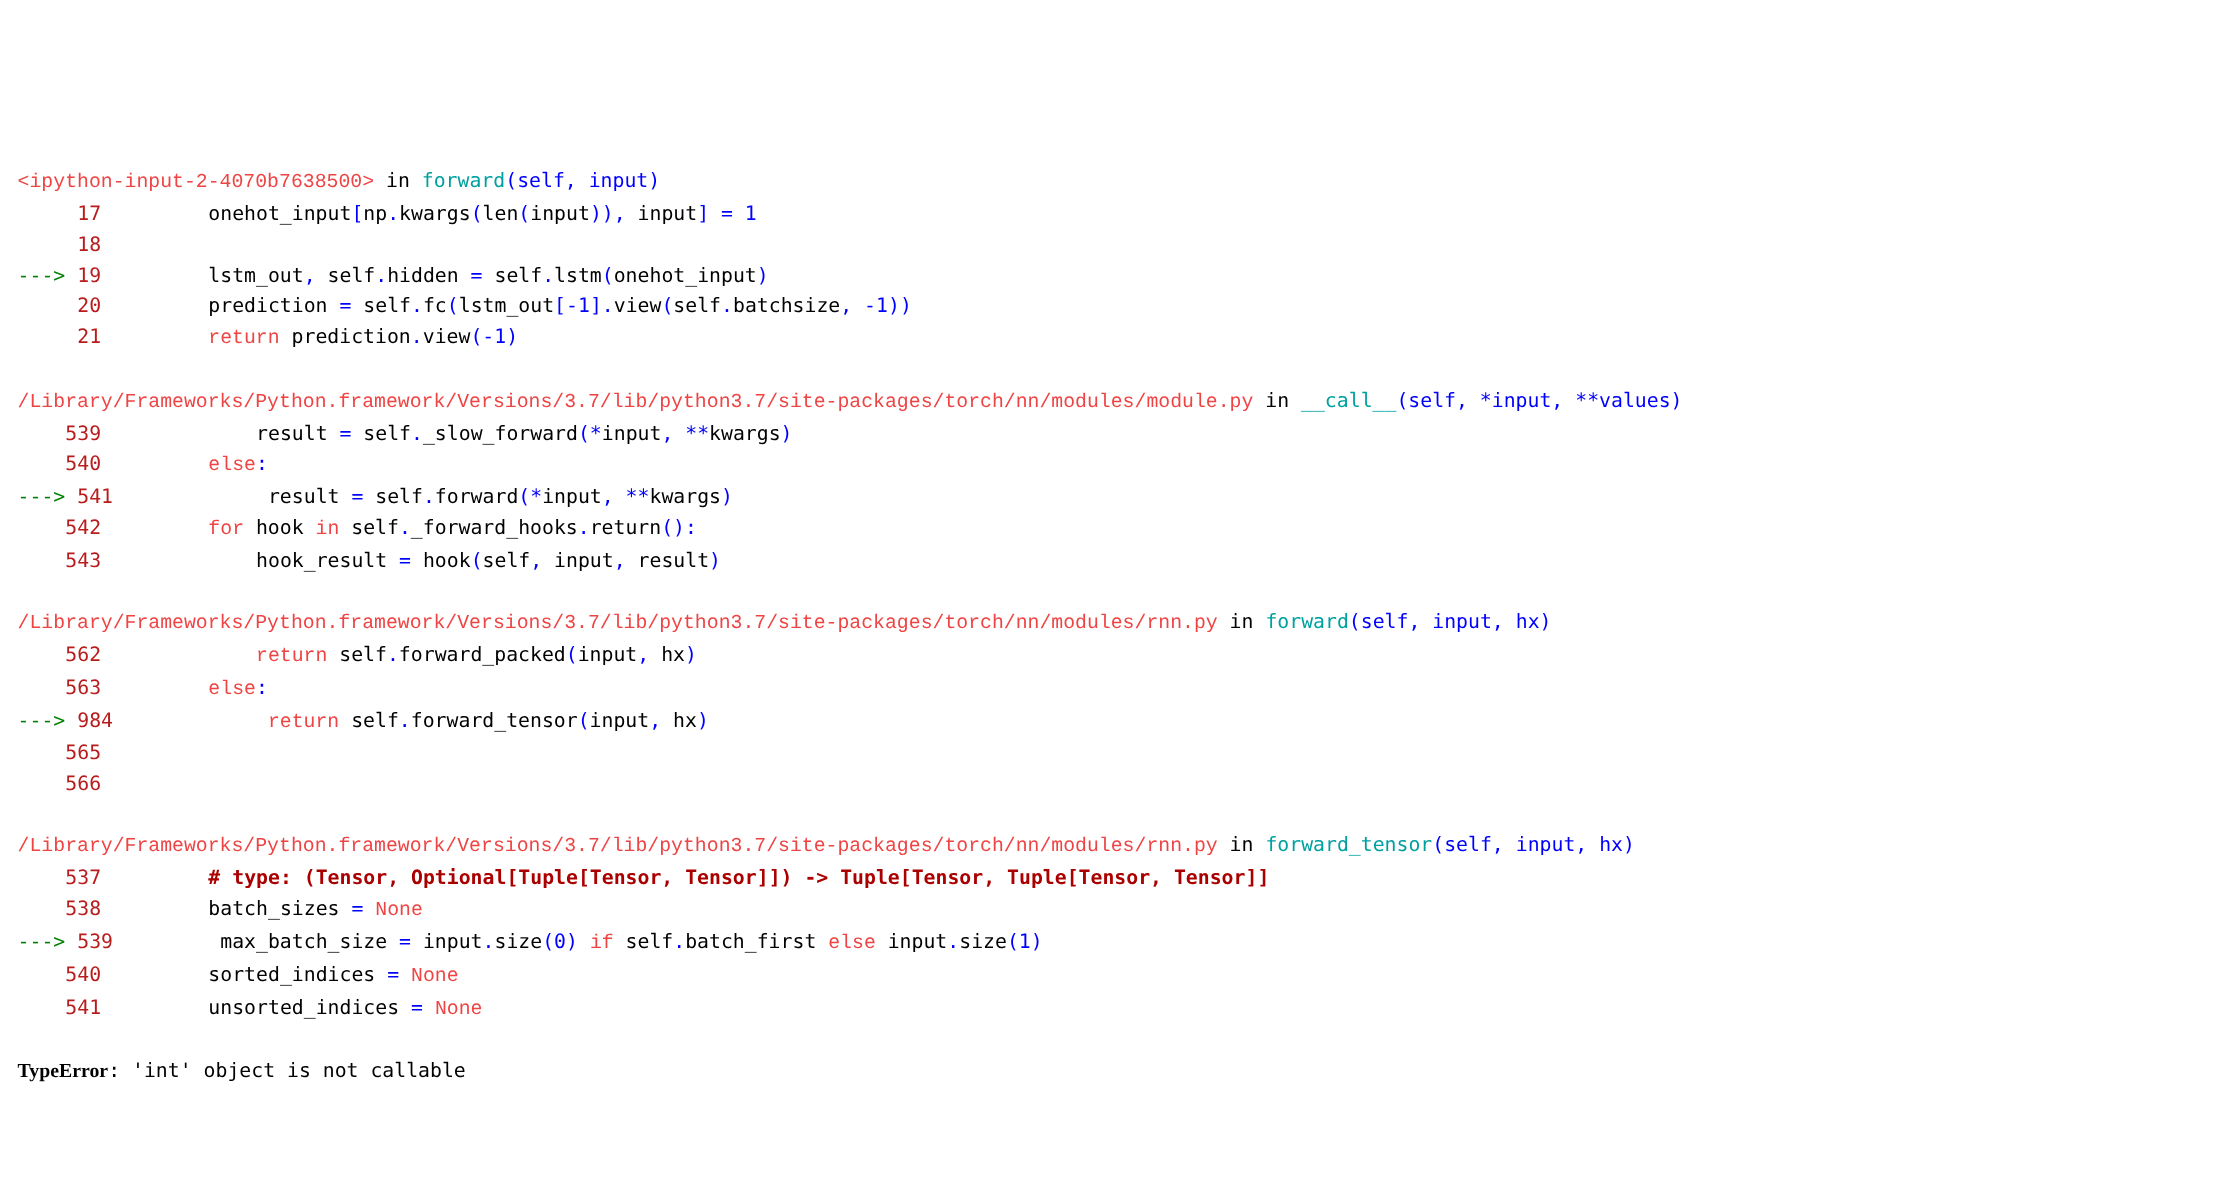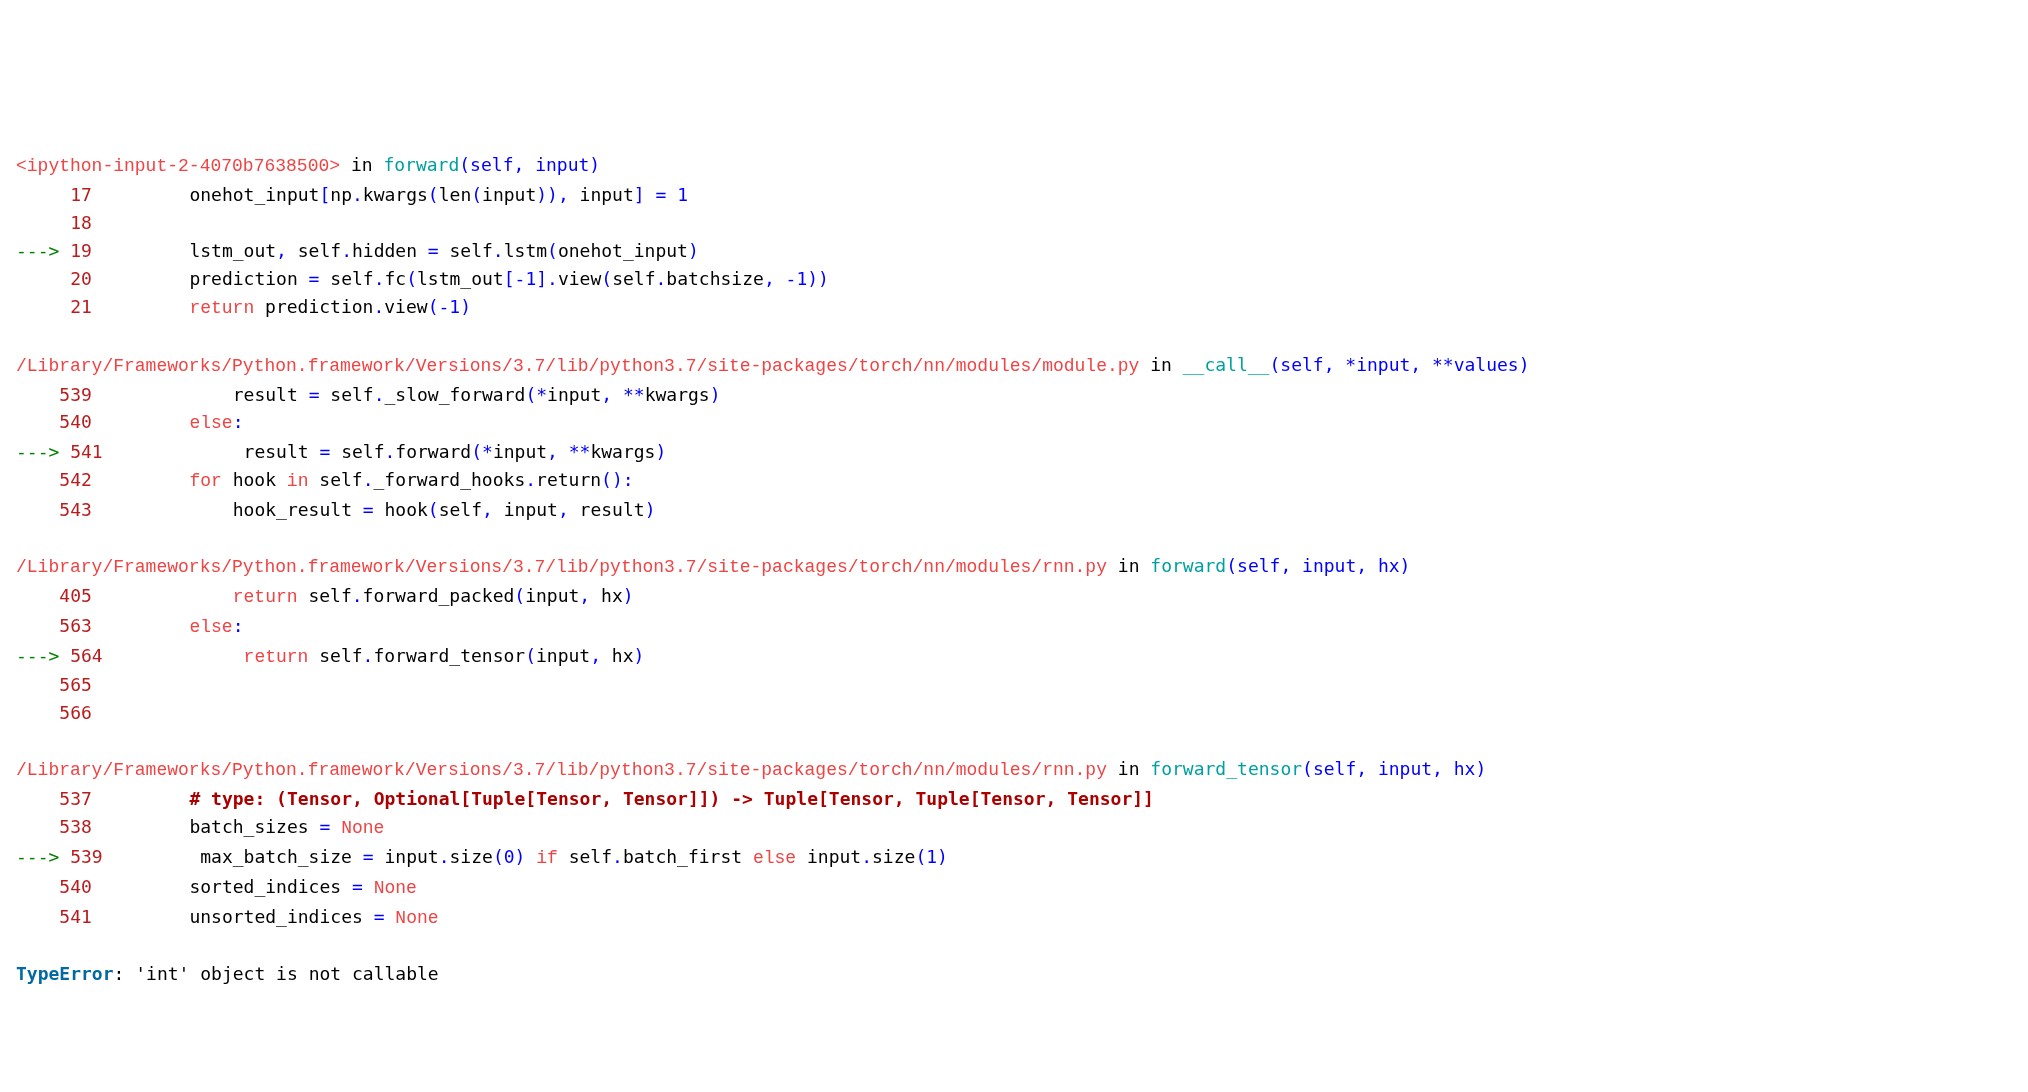--- a/index.html
+++ b/index.html
@@ -10,21 +10,21 @@
     font-size: 18px;
     line-height: 1.55;
     color: #000000;
     white-space: pre;
   }
   .tb { white-space: pre-wrap; word-break: break-all; }
   .green { color: #ef4444; font-family: Liberation Mono, monospace; }
   .teal { color: #00a0a0; }
   .blue { color: #0000ff; }
   .red { color: #aa0000; font-weight: bold; }
-  .redbold { color: #0369a1; font-weight: bold; }
+  .redbold { color: #000000; font-weight: bold; font-family: Liberation Serif, serif; }
   .lineno { color: #b91c1c; font-weight: normal; }
   .arrow { color: #008000; }
 </style>
 </head>
 <body>
 
 
 
 <div class="tb">
 <span class="green">&lt;ipython-input-2-4070b7638500&gt;</span><span> in </span><span class="teal">forward</span><span class="blue">(self, input)</span>
@@ -35,23 +35,23 @@
 <span class="lineno">     21 </span><span>        </span><span class="green">return</span><span> prediction</span><span class="blue">.</span><span>view</span><span class="blue">(-</span><span class="blue">1</span><span class="blue">)</span>
 
 <span class="green">/Library/Frameworks/Python.framework/Versions/3.7/lib/python3.7/site-packages/torch/nn/modules/module.py</span><span> in </span><span class="teal">__call__</span><span class="blue">(self, *input, **values)</span>
 <span class="lineno">    539 </span><span>            result </span><span class="blue">=</span><span> self</span><span class="blue">.</span><span>_slow_forward</span><span class="blue">(*</span><span>input</span><span class="blue">, **</span><span>kwargs</span><span class="blue">)</span>
 <span class="lineno">    540 </span><span>        </span><span class="green">else</span><span class="blue">:</span>
 <span class="arrow">---&gt; </span><span class="lineno">541 </span><span>            result </span><span class="blue">=</span><span> self</span><span class="blue">.</span><span>forward</span><span class="blue">(*</span><span>input</span><span class="blue">, **</span><span>kwargs</span><span class="blue">)</span>
 <span class="lineno">    542 </span><span>        </span><span class="green">for</span><span> hook </span><span class="green">in</span><span> self</span><span class="blue">.</span><span>_forward_hooks</span><span class="blue">.</span><span>return</span><span class="blue">():</span>
 <span class="lineno">    543 </span><span>            hook_result </span><span class="blue">=</span><span> hook</span><span class="blue">(</span><span>self</span><span class="blue">,</span><span> input</span><span class="blue">,</span><span> result</span><span class="blue">)</span>
 
 <span class="green">/Library/Frameworks/Python.framework/Versions/3.7/lib/python3.7/site-packages/torch/nn/modules/rnn.py</span><span> in </span><span class="teal">forward</span><span class="blue">(self, input, hx)</span>
-<span class="lineno">    405 </span><span>            </span><span class="green">return</span><span> self</span><span class="blue">.</span><span>forward_packed</span><span class="blue">(</span><span>input</span><span class="blue">,</span><span> hx</span><span class="blue">)</span>
+<span class="lineno">    562 </span><span>            </span><span class="green">return</span><span> self</span><span class="blue">.</span><span>forward_packed</span><span class="blue">(</span><span>input</span><span class="blue">,</span><span> hx</span><span class="blue">)</span>
 <span class="lineno">    563 </span><span>        </span><span class="green">else</span><span class="blue">:</span>
-<span class="arrow">---&gt; </span><span class="lineno">564 </span><span>            </span><span class="green">return</span><span> self</span><span class="blue">.</span><span>forward_tensor</span><span class="blue">(</span><span>input</span><span class="blue">,</span><span> hx</span><span class="blue">)</span>
+<span class="arrow">---&gt; </span><span class="lineno">984 </span><span>            </span><span class="green">return</span><span> self</span><span class="blue">.</span><span>forward_tensor</span><span class="blue">(</span><span>input</span><span class="blue">,</span><span> hx</span><span class="blue">)</span>
 <span class="lineno">    565 </span>
 <span class="lineno">    566 </span>
 
 <span class="green">/Library/Frameworks/Python.framework/Versions/3.7/lib/python3.7/site-packages/torch/nn/modules/rnn.py</span><span> in </span><span class="teal">forward_tensor</span><span class="blue">(self, input, hx)</span>
 <span class="lineno">    537 </span><span>        </span><span class="red"># type: (Tensor, Optional[Tuple[Tensor, Tensor]]) -&gt; Tuple[Tensor, Tuple[Tensor, Tensor]]</span>
 <span class="lineno">    538 </span><span>        batch_sizes </span><span class="blue">=</span><span> </span><span class="green">None</span>
 <span class="arrow">---&gt; </span><span class="lineno">539 </span><span>        max_batch_size </span><span class="blue">=</span><span> input</span><span class="blue">.</span><span>size</span><span class="blue">(</span><span class="blue">0</span><span class="blue">)</span><span> </span><span class="green">if</span><span> self</span><span class="blue">.</span><span>batch_first </span><span class="green">else</span><span> input</span><span class="blue">.</span><span>size</span><span class="blue">(</span><span class="blue">1</span><span class="blue">)</span>
 <span class="lineno">    540 </span><span>        sorted_indices </span><span class="blue">=</span><span> </span><span class="green">None</span>
 <span class="lineno">    541 </span><span>        unsorted_indices </span><span class="blue">=</span><span> </span><span class="green">None</span>
 

